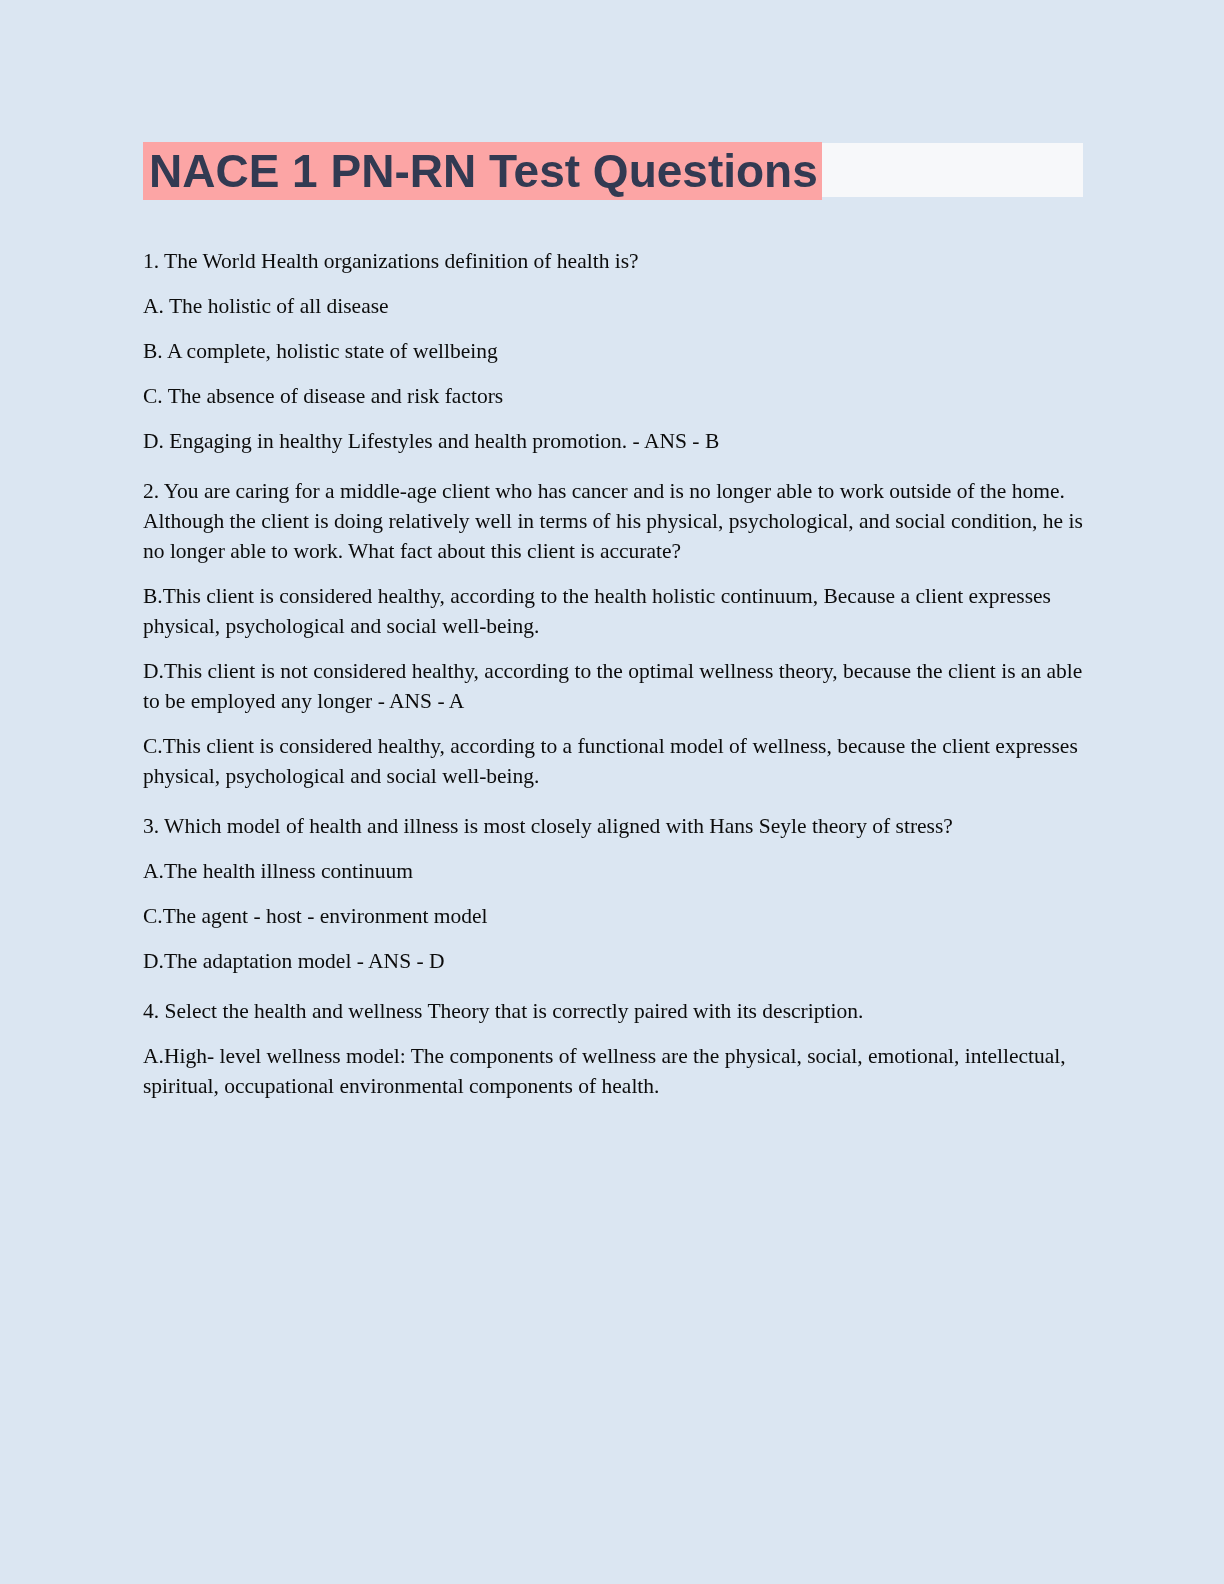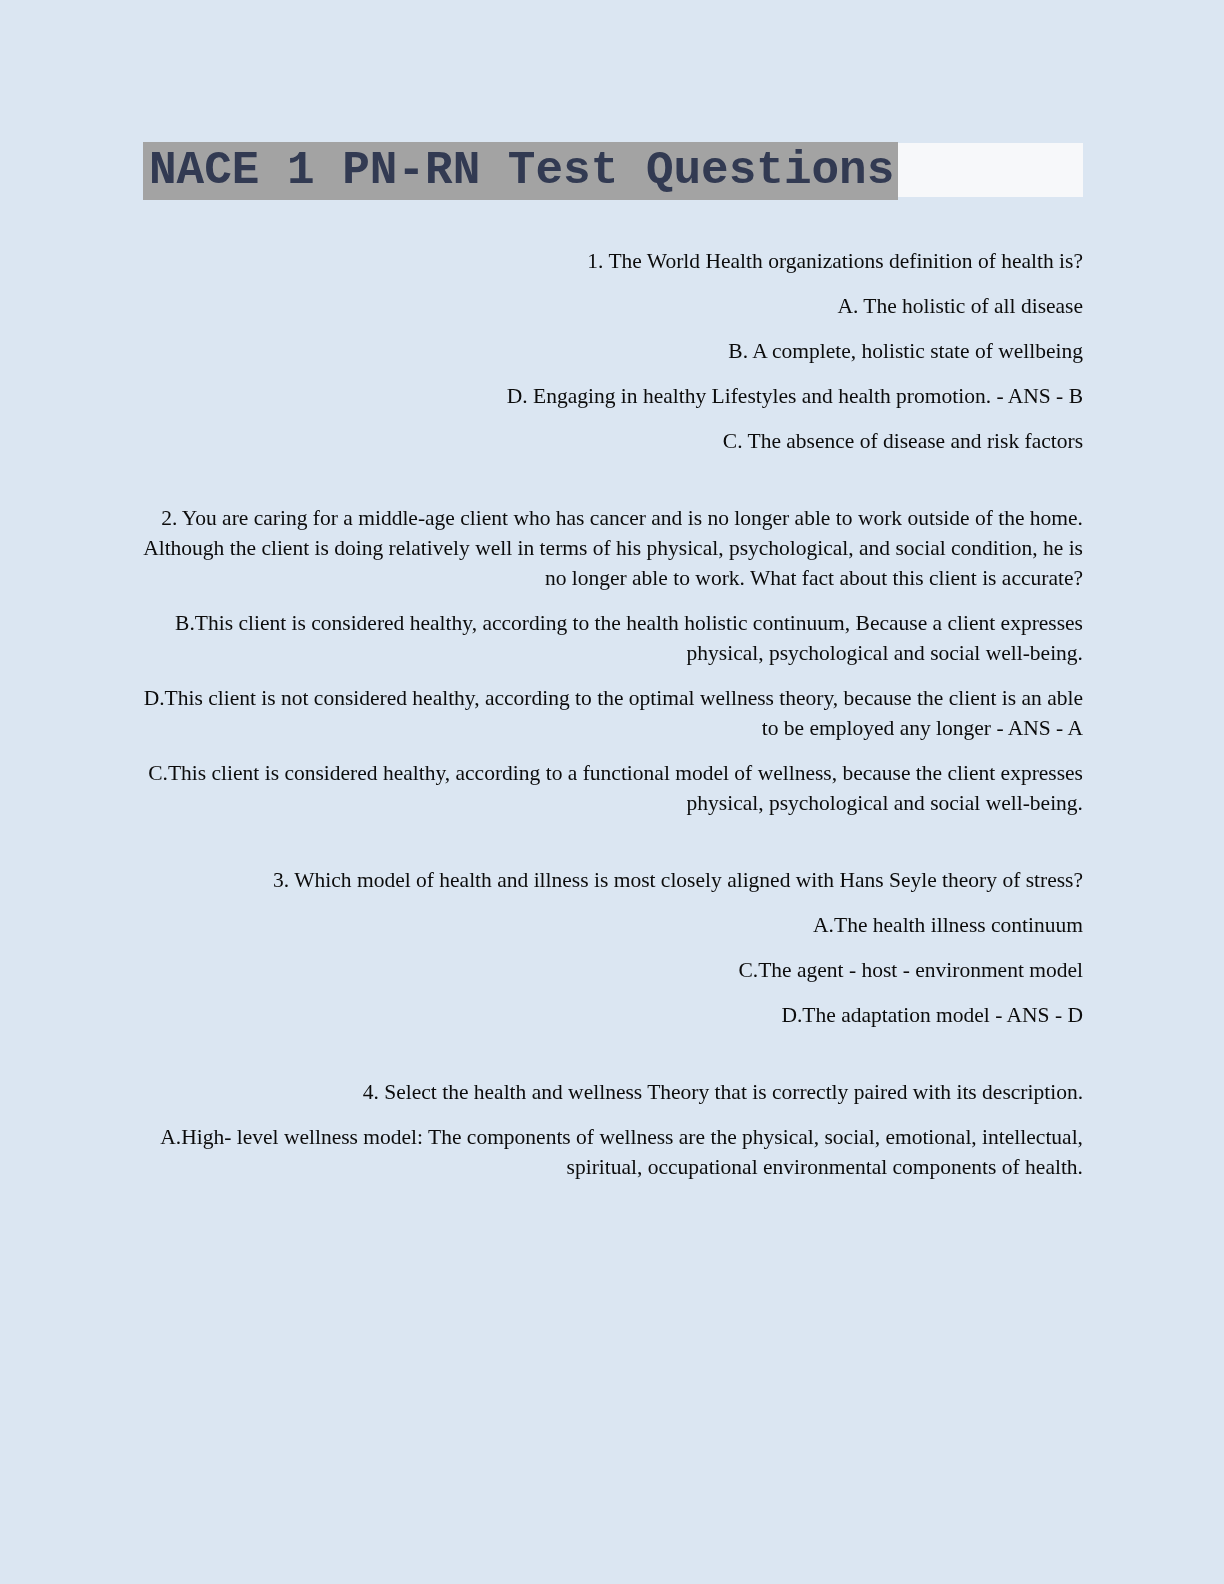--- a/index.html
+++ b/index.html
@@ -19,63 +19,62 @@
     margin: 0;
     padding: 142px 141px 0 143px;
   }
   .title-row {
     display: flex;
     align-items: stretch;
     margin: 0 0 46px 0;
     height: 58px;
   }
   .title-text {
-    background: #a3a3a3;
+    background: #fca5a5;
     color: #323a52;
-    font-family: Liberation Mono, monospace;
+    font-family: Liberation Sans, sans-serif;
     font-weight: bold;
     font-size: 46px;
     line-height: 58px;
     white-space: nowrap;
     padding: 0 4px 0 6px;
   }
   .title-filler {
     flex: 1;
     background: #f7f8fa;
     margin: 1px 0 3px 0;
   }
   .para {
     font-size: 21.5px;
     line-height: 30px;
     margin: 0 0 15px 0;
-    text-align: right;
   }
   .question-group {
     margin: 0;
   }
   .question-group + .question-group {
-    margin-top: 47px;
+    margin-top: 20px;
   }
 </style>
 </head>
 <body>
 
 <div class="page">
 
   <h1 class="title-row">
     <span class="title-text">NACE 1 PN-RN Test Questions</span>
     <span class="title-filler"></span>
   </h1>
 
   <section class="question-group">
     <p class="para">1. The World Health organizations definition of health is?</p>
     <p class="para">A. The holistic of all disease</p>
     <p class="para">B. A complete, holistic state of wellbeing</p>
+    <p class="para">C. The absence of disease and risk factors</p>
     <p class="para">D. Engaging in healthy Lifestyles and health promotion. - ANS - B</p>
-    <p class="para">C. The absence of disease and risk factors</p>
   </section>
 
   <section class="question-group">
     <p class="para">2. You are caring for a middle-age client who has cancer and is no longer able to work outside of the home. Although the client is doing relatively well in terms of his physical, psychological, and social condition, he is no longer able to work. What fact about this client is accurate?</p>
     <p class="para">B.This client is considered healthy, according to the health holistic continuum, Because a client expresses physical, psychological and social well-being.</p>
     <p class="para">D.This client is not considered healthy, according to the optimal wellness theory, because the client is an able to be employed any longer - ANS - A</p>
     <p class="para">C.This client is considered healthy, according to a functional model of wellness, because the client expresses physical, psychological and social well-being.</p>
   </section>
 
   <section class="question-group">

